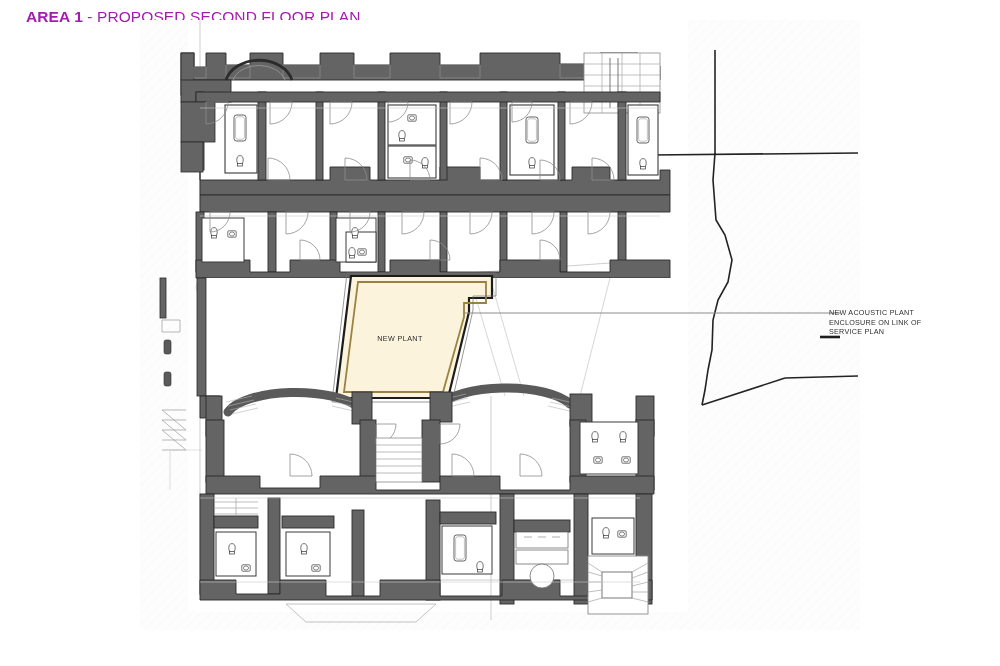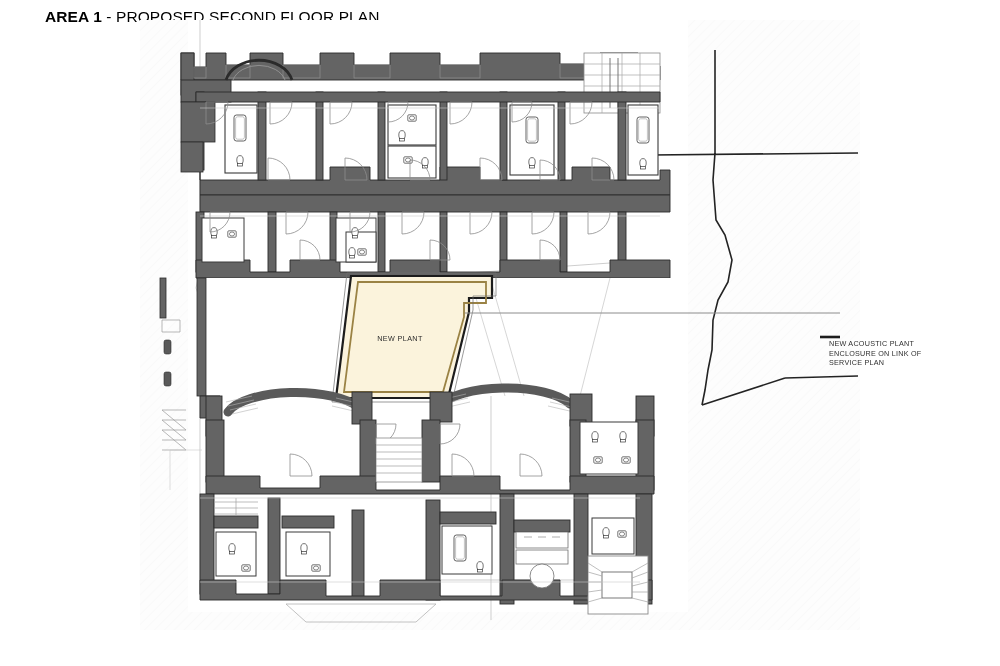--- a/index.html
+++ b/index.html
@@ -1,30 +1,30 @@
 <!DOCTYPE html>
 <html><head>
 <meta charset="utf-8">
 <style>
   html,body{margin:0;padding:0;background:#ffffff;}
   body{width:1000px;height:666px;overflow:hidden;
        font-family:"Liberation Sans","DejaVu Sans",sans-serif;}
   #page{position:relative;width:1000px;height:666px;background:#ffffff;}
 
-  #title{position:absolute;left:26px;top:8px;font-size:15.5px;color:#000000;
-         letter-spacing:.1px;white-space:nowrap;margin-left:19px;}
+  #title{position:absolute;left:26px;top:8px;font-size:15.5px;color:#a21caf;
+         letter-spacing:.1px;white-space:nowrap;}
   #title .b{font-weight:bold;}
   #title .n{font-weight:400;}
 
   #plan-area{position:absolute;left:140px;top:20px;width:720px;height:610px;}
   #plan-svg{position:absolute;left:0;top:0;}
 
   .anno{position:absolute;font-size:7.2px;line-height:9.6px;color:#2e2e2e;
         letter-spacing:.25px;white-space:nowrap;}
-  #anno-acoustic{left:829px;top:308px;margin-top:31px;}
+  #anno-acoustic{left:829px;top:308px;}
 </style>
 </head>
 <body>
 
 <div id="page">
 
   <div id="title">
     <span class="b">AREA 1</span><span class="n"> - PROPOSED SECOND FLOOR PLAN</span>
   </div>
 

